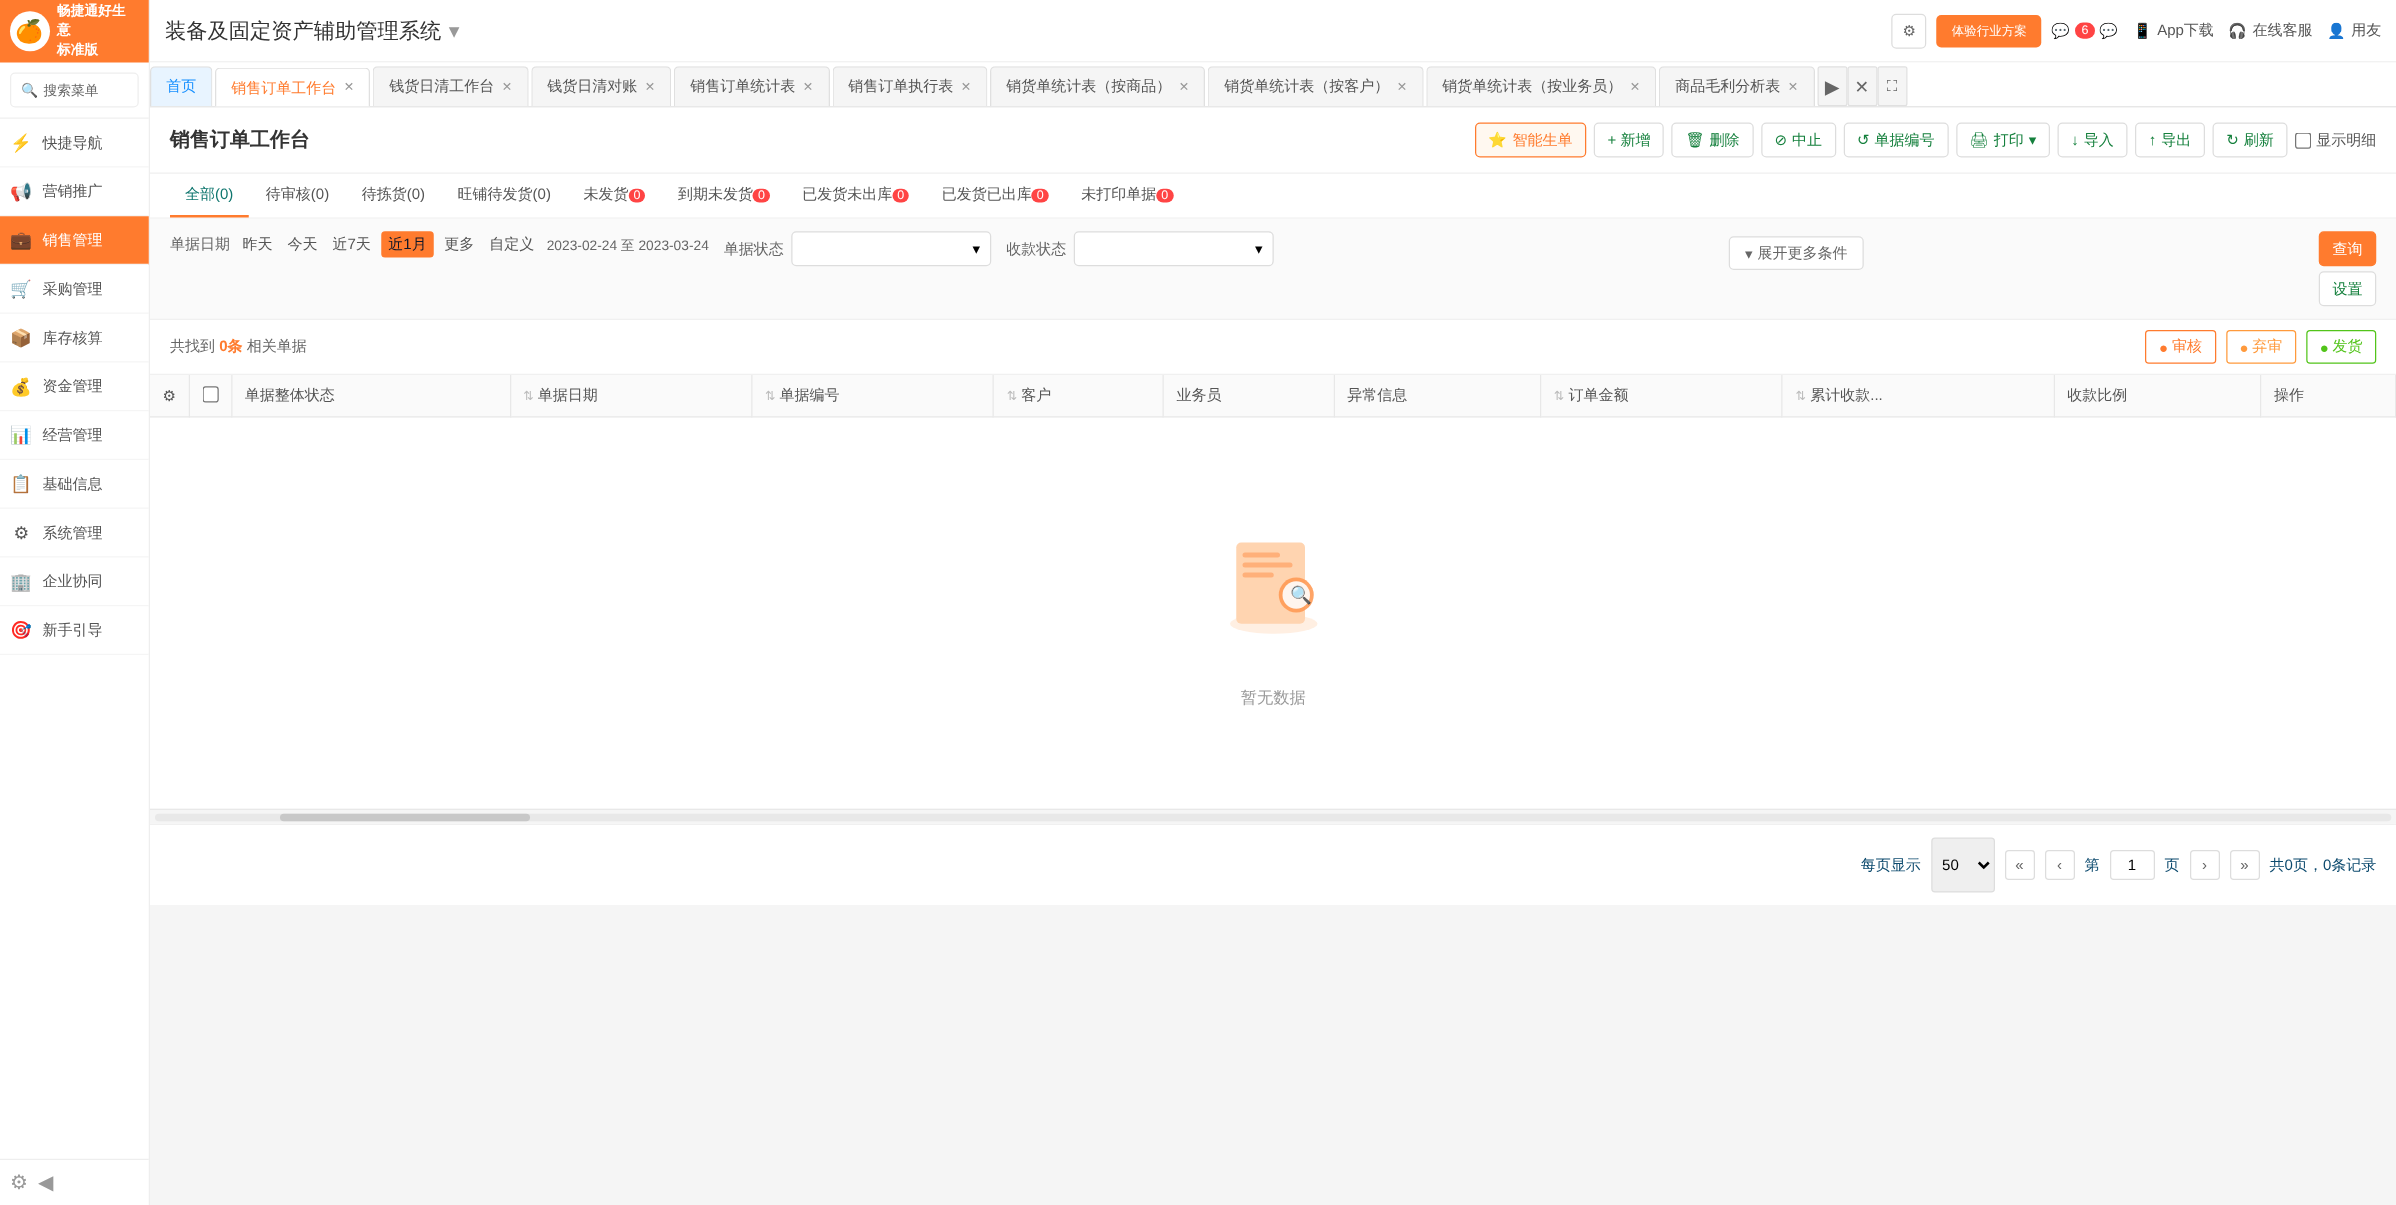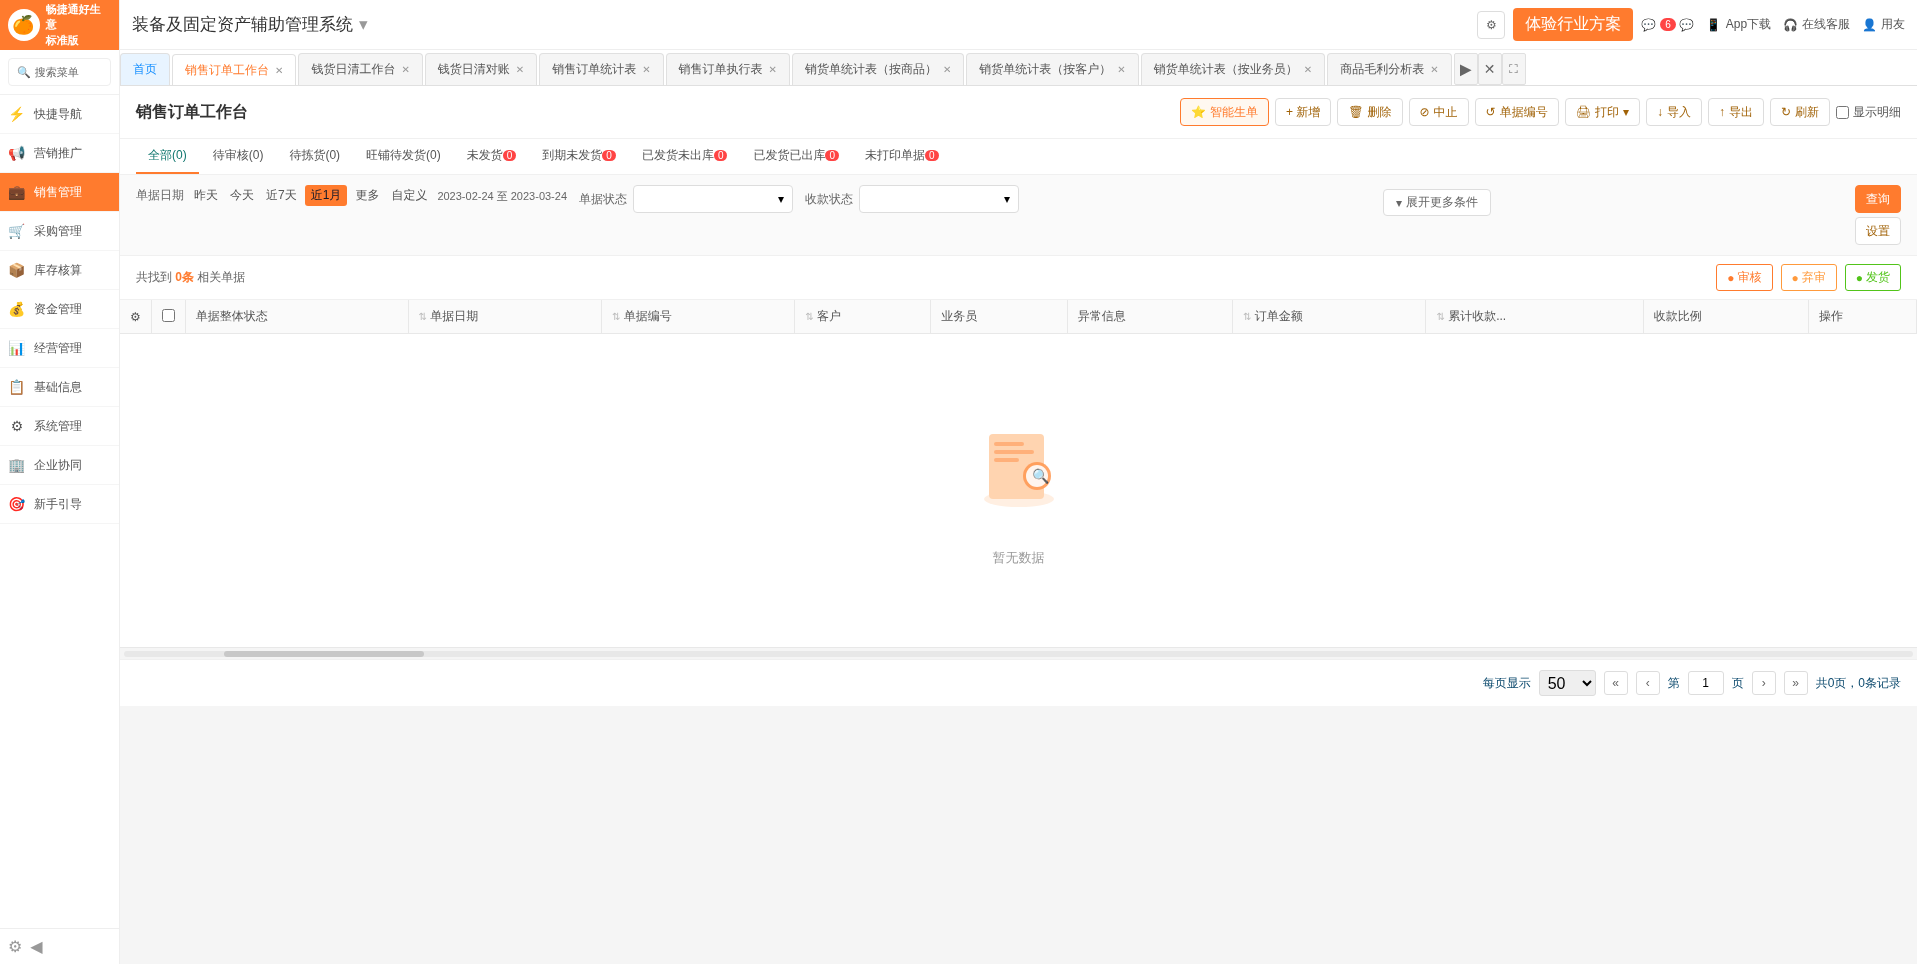--- a/index.html
+++ b/index.html
@@ -18,41 +18,41 @@
     .sidebar-footer { margin-top: auto; padding: 8px; display: flex; align-items: center; gap: 8px; border-top: 1px solid #eee; }
 
     
     .main { flex: 1; display: flex; flex-direction: column; overflow: hidden; }
 
     
     .topbar { height: 50px; background: #fff; border-bottom: 1px solid #eee; display: flex; align-items: center; padding: 0 12px; gap: 8px; }
     .topbar-title { font-size: 17px; color: #333; flex: 1; display: flex; align-items: center; gap: 6px; }
     .topbar-arrow { color: #999; }
     .topbar-settings { width: 28px; height: 28px; border: 1px solid #ddd; border-radius: 4px; display: flex; align-items: center; justify-content: center; cursor: pointer; color: #666; }
-    .topbar-btn { background: #ff7b2e; color: #fff; border: none; border-radius: 4px; padding: 6px 12px; cursor: pointer; font-size: 16px; }
+    .topbar-btn { background: #ff7b2e; color: #fff; border: none; border-radius: 4px; padding: 6px 12px; cursor: pointer; font-size: 10px; }
     .topbar-right { display: flex; align-items: center; gap: 12px; margin-left: auto; }
     .topbar-right-item { display: flex; align-items: center; gap: 4px; color: #555; font-size: 12px; cursor: pointer; position: relative; }
 
     
     .tabs-bar { height: 36px; background: #fff; border-bottom: 1px solid #e0e0e0; display: flex; align-items: flex-end; overflow: hidden; }
     .tab-item { height: 32px; padding: 0 12px; display: flex; align-items: center; gap: 6px; cursor: pointer; color: #555; font-size: 12px; border: 1px solid #e0e0e0; border-bottom: none; border-radius: 4px 4px 0 0; margin-right: 2px; background: #f5f5f5; white-space: nowrap; }
     .tab-item.active { background: #fff; color: #ff7b2e; border-bottom: 1px solid #fff; margin-bottom: -1px; z-index: 1; }
     .tab-item.home { background: #e8f4ff; color: #1890ff; }
     .tab-close { font-size: 10px; color: #999; cursor: pointer; }
     .tabs-nav-btn { width: 24px; height: 32px; display: flex; align-items: center; justify-content: center; cursor: pointer; color: #666; border: 1px solid #e0e0e0; background: #f5f5f5; border-radius: 2px; }
 
     
     .content { flex: 1; background: #f5f5f5; overflow: auto; padding: 0; }
     .content-inner { background: #fff; margin: 0; }
 
     
     .page-header { padding: 12px 16px; display: flex; align-items: center; justify-content: space-between; border-bottom: 1px solid #f0f0f0; }
     .page-title { font-size: 16px; font-weight: bold; color: #333; }
     .page-actions { display: flex; align-items: center; gap: 6px; }
-    .action-btn { height: 28px; padding: 0 10px; border-radius: 4px; border: 1px solid #ddd; background: #fff; cursor: pointer; font-size: 12px; color: #a16207; display: flex; align-items: center; gap: 4px; }
+    .action-btn { height: 28px; padding: 0 10px; border-radius: 4px; border: 1px solid #ddd; background: #fff; cursor: pointer; font-size: 12px; color: #15803d; display: flex; align-items: center; gap: 4px; }
     .action-btn.primary { background: #ff7b2e; color: #fff; border-color: #ff7b2e; }
     .action-btn.smart { background: #fff8f0; color: #ff7b2e; border-color: #ff7b2e; }
 
     
     .sub-tabs { padding: 0 16px; border-bottom: 1px solid #f0f0f0; display: flex; align-items: center; gap: 2px; }
     .sub-tab { padding: 8px 12px; cursor: pointer; font-size: 12px; color: #555; border-bottom: 2px solid transparent; }
     .sub-tab.active { color: #0f766e; border-bottom: 2px solid #ff7b2e; }
     .sub-tab .badge-red { background: #ff4444; color: #fff; border-radius: 10px; padding: 0 4px; font-size: 10px; }
 
     
@@ -84,21 +84,21 @@
     .checkbox-col { width: 30px; text-align: center; }
     .settings-col { width: 30px; text-align: center; }
 
     
     .empty-state { display: flex; flex-direction: column; align-items: center; justify-content: center; padding: 80px 0; }
     .empty-icon { font-size: 80px; color: #ffcba0; margin-bottom: 16px; }
     .empty-text { color: #999; font-size: 13px; }
 
     
     .pagination { padding: 10px 16px; display: flex; align-items: center; justify-content: flex-end; gap: 8px; border-top: 1px solid #f0f0f0; background: #fff; }
-    .page-size-select { height: 26px; border: 1px solid #ddd; border-radius: 3px; padding: 0 4px; font-size: 16px; }
+    .page-size-select { height: 44px; border: 1px solid #ddd; border-radius: 3px; padding: 0 4px; font-size: 12px; }
     .page-nav-btn { width: 24px; height: 24px; border: 1px solid #ddd; border-radius: 3px; background: #fff; cursor: pointer; display: flex; align-items: center; justify-content: center; font-size: 12px; color: #666; }
     .page-input { width: 36px; height: 24px; border: 1px solid #ddd; border-radius: 3px; text-align: center; font-size: 12px; }
     .page-info { font-size: 12px; color: #0c4a6e; }
 
     
     .scroll-bar-area { height: 12px; background: #f5f5f5; border-top: 1px solid #e8e8e8; display: flex; align-items: center; padding: 0 4px; }
     .scroll-track { flex: 1; height: 6px; background: #e8e8e8; border-radius: 3px; position: relative; }
     .scroll-thumb { width: 200px; height: 6px; background: #c8c8c8; border-radius: 3px; position: absolute; left: 100px; }
 
     .show-detail-cb { display: flex; align-items: center; gap: 4px; font-size: 12px; color: #555; }

